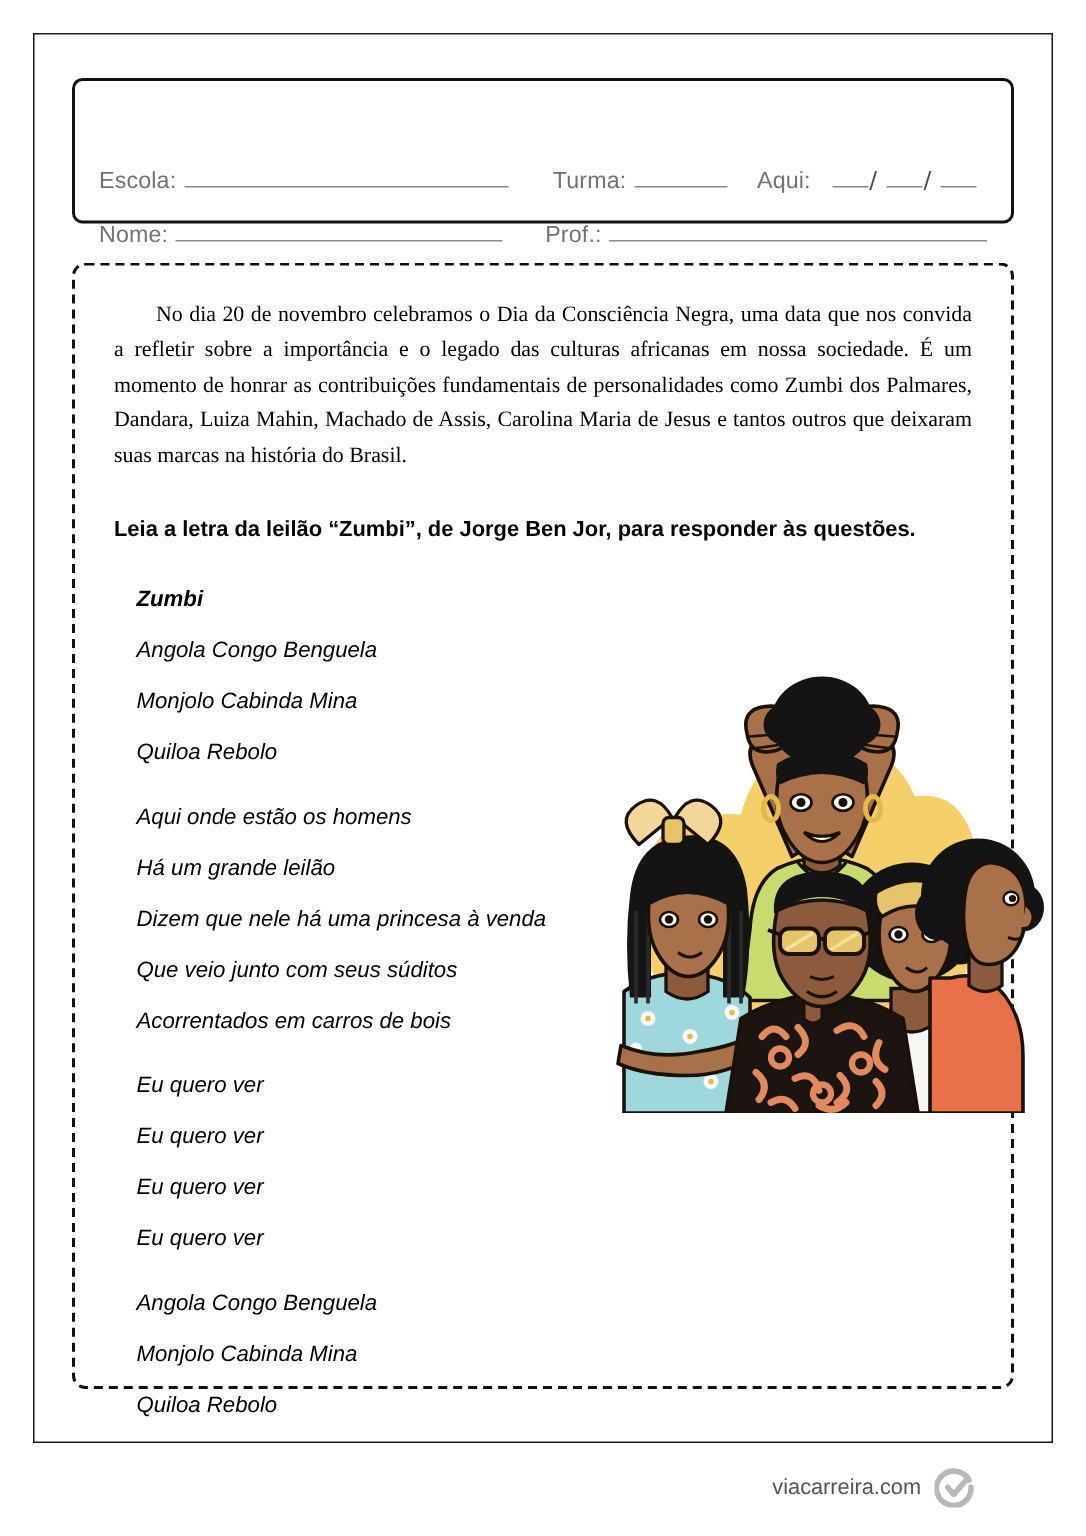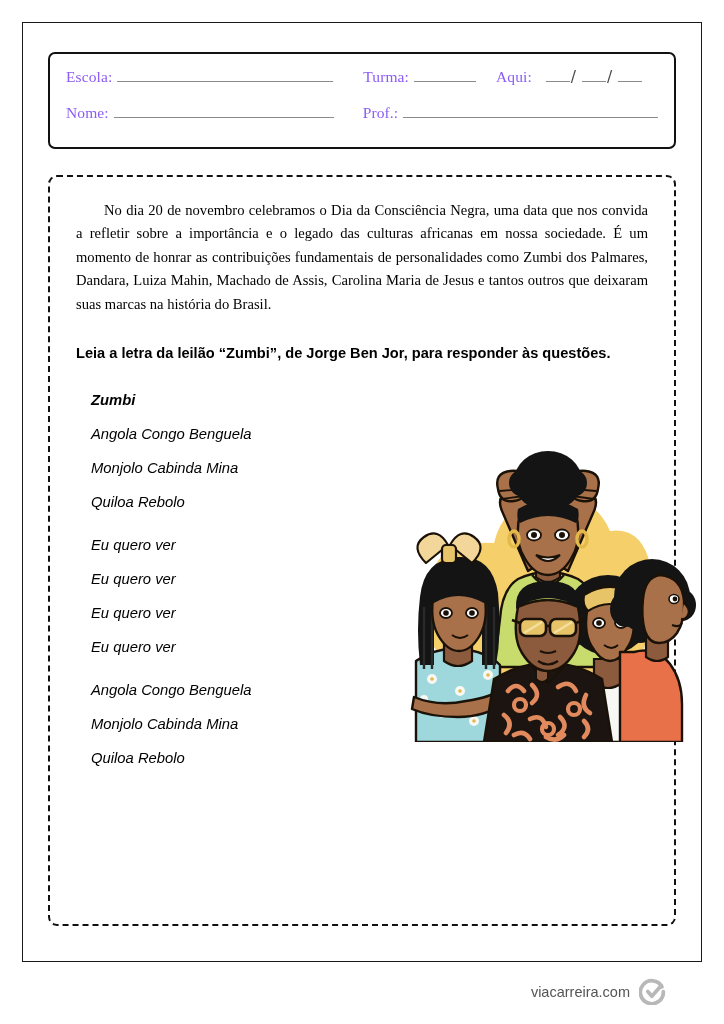--- a/index.html
+++ b/index.html
@@ -44,24 +44,25 @@
   }
 
   .id-row {
     display: flex;
     align-items: baseline;
     height: 36px;
     white-space: nowrap;
   }
 
   .id-label {
-    font-family: Liberation Serif, serif;
+    font-family: Liberation Sans, sans-serif;
     font-size: 15.5px;
-    color: #8b5cf6;
+    color: #737373;
     letter-spacing: 0.1px;
+    margin-top: 44px;
   }
 
   .rule {
     display: inline-block;
     border-bottom: 1.3px solid #8a8a8a;
     height: 13px;
     margin-left: 5px;
   }
   .rule.escola  { width: 216px; }
   .rule.turma   { width: 62px;  }
@@ -161,21 +162,21 @@
 
   
   .watermark {
     position: absolute;
     left: 0;
     top: 978px;
     width: 724px;
     display: flex;
     justify-content: flex-end;
     align-items: center;
-    padding-right: 58px;
+    padding-right: 74px;
   }
 
   .watermark-text {
     font-family: "Liberation Sans", sans-serif;
     font-size: 14.5px;
     color: #555555;
     margin-right: 9px;
   }
 
   .watermark-logo { width: 27px; height: 27px; }
@@ -223,20 +224,27 @@
 
     <div class="lyrics-area">
 
       <div class="lyrics">
         <div class="lyric-title">Zumbi</div>
         <div id="stanza-host">
             <div class="stanza">
               <div class="lyric-line">Angola Congo Benguela</div>
               <div class="lyric-line">Monjolo Cabinda Mina</div>
               <div class="lyric-line">Quiloa Rebolo</div>
+            </div>
+            <div class="stanza">
+              <div class="lyric-line">Aqui onde estão os homens</div>
+              <div class="lyric-line">Há um grande leilão</div>
+              <div class="lyric-line">Dizem que nele há uma princesa à venda</div>
+              <div class="lyric-line">Que veio junto com seus súditos</div>
+              <div class="lyric-line">Acorrentados em carros de bois</div>
             </div>
             <div class="stanza">
               <div class="lyric-line">Eu quero ver</div>
               <div class="lyric-line">Eu quero ver</div>
               <div class="lyric-line">Eu quero ver</div>
               <div class="lyric-line">Eu quero ver</div>
             </div>
             <div class="stanza">
               <div class="lyric-line">Angola Congo Benguela</div>
               <div class="lyric-line">Monjolo Cabinda Mina</div>

